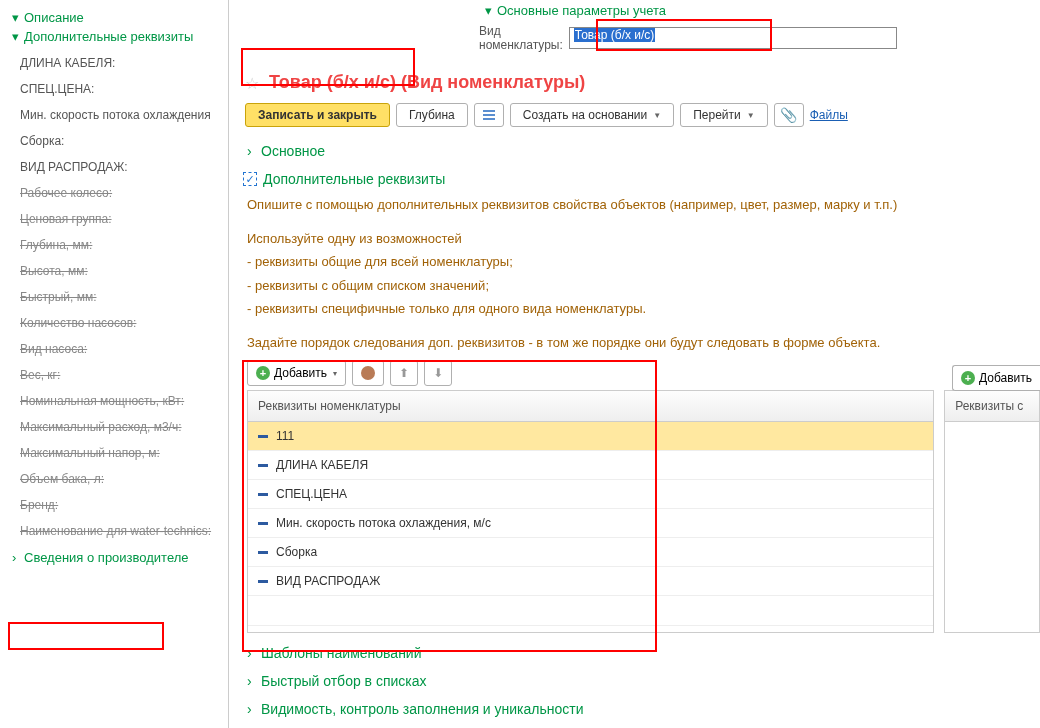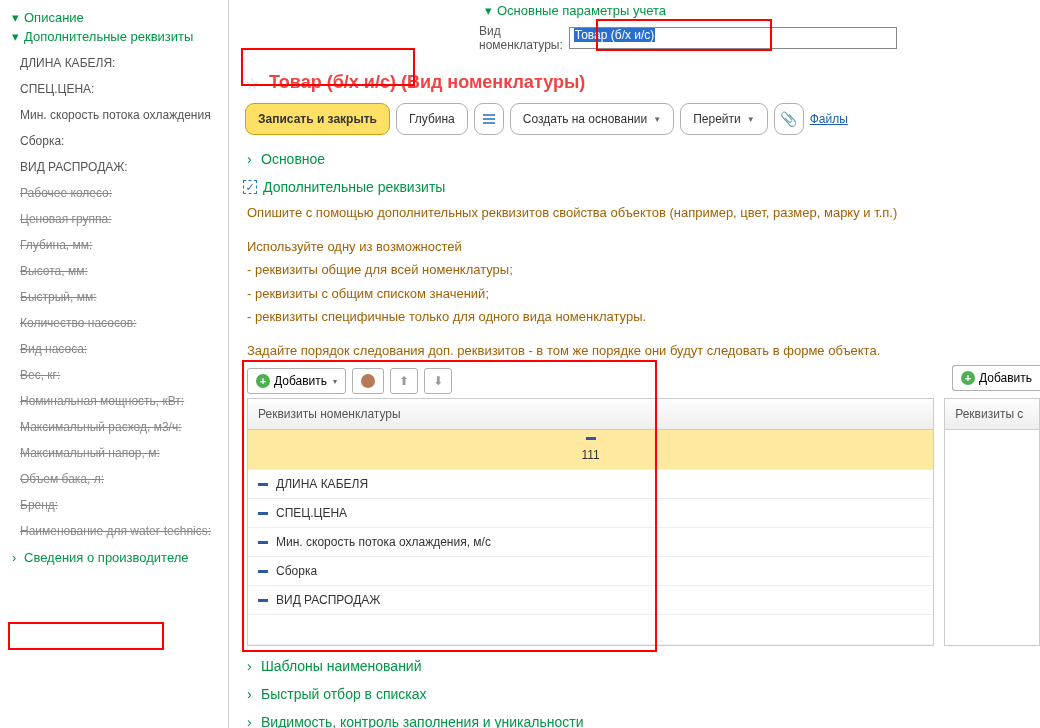--- a/index.html
+++ b/index.html
@@ -113,24 +113,24 @@
   }
   .toolbar {
     display:flex;
     align-items:center;
     padding: 0 10px 10px 16px;
     gap:6px;
   }
   .btn {
     border:1px solid #b0b0b0;
     background:#fff;
-    height:32px;
+    height:24px;
     padding:0 12px;
     font-size:12px;
-    border-radius:9px;
+    border-radius:3px;
     display:flex;align-items:center;gap:4px;
     cursor:pointer;
     color:#333;
   }
   .btn.yellow {
     background:#ffe066;
     border-color:#c9a30a;
     font-weight:bold;
   }
   .btn.icon-only { padding:0 6px; width:30px; justify-content:center;}
@@ -185,21 +185,21 @@
   .th{
     background:linear-gradient(#fdfdfd,#eee);
     border-bottom:1px solid #ccc;
     padding:8px 10px;color:#555;
   }
   .td{
     padding:7px 10px;border-bottom:1px solid #eee;
     display:flex;align-items:center;gap:8px;
   }
   .td .dsh{width:10px;height:3px;background:#2c5aa0;display:inline-block;}
-  .td.hl{background:#ffe8a0;flex-direction:column;}
+  .td.hl{background:#ffe8a0;}
   
   .anno{position:absolute;border:2px solid #ff0000;pointer-events:none;z-index:50;}
   
   .lines-ico{display:flex;flex-direction:column;gap:2px;}
   .lines-ico i{width:12px;height:2px;background:#5a8ed0;display:block;}
   .clip{font-size:14px;color:#888;}
 </style>
 </head>
 <body>
 

